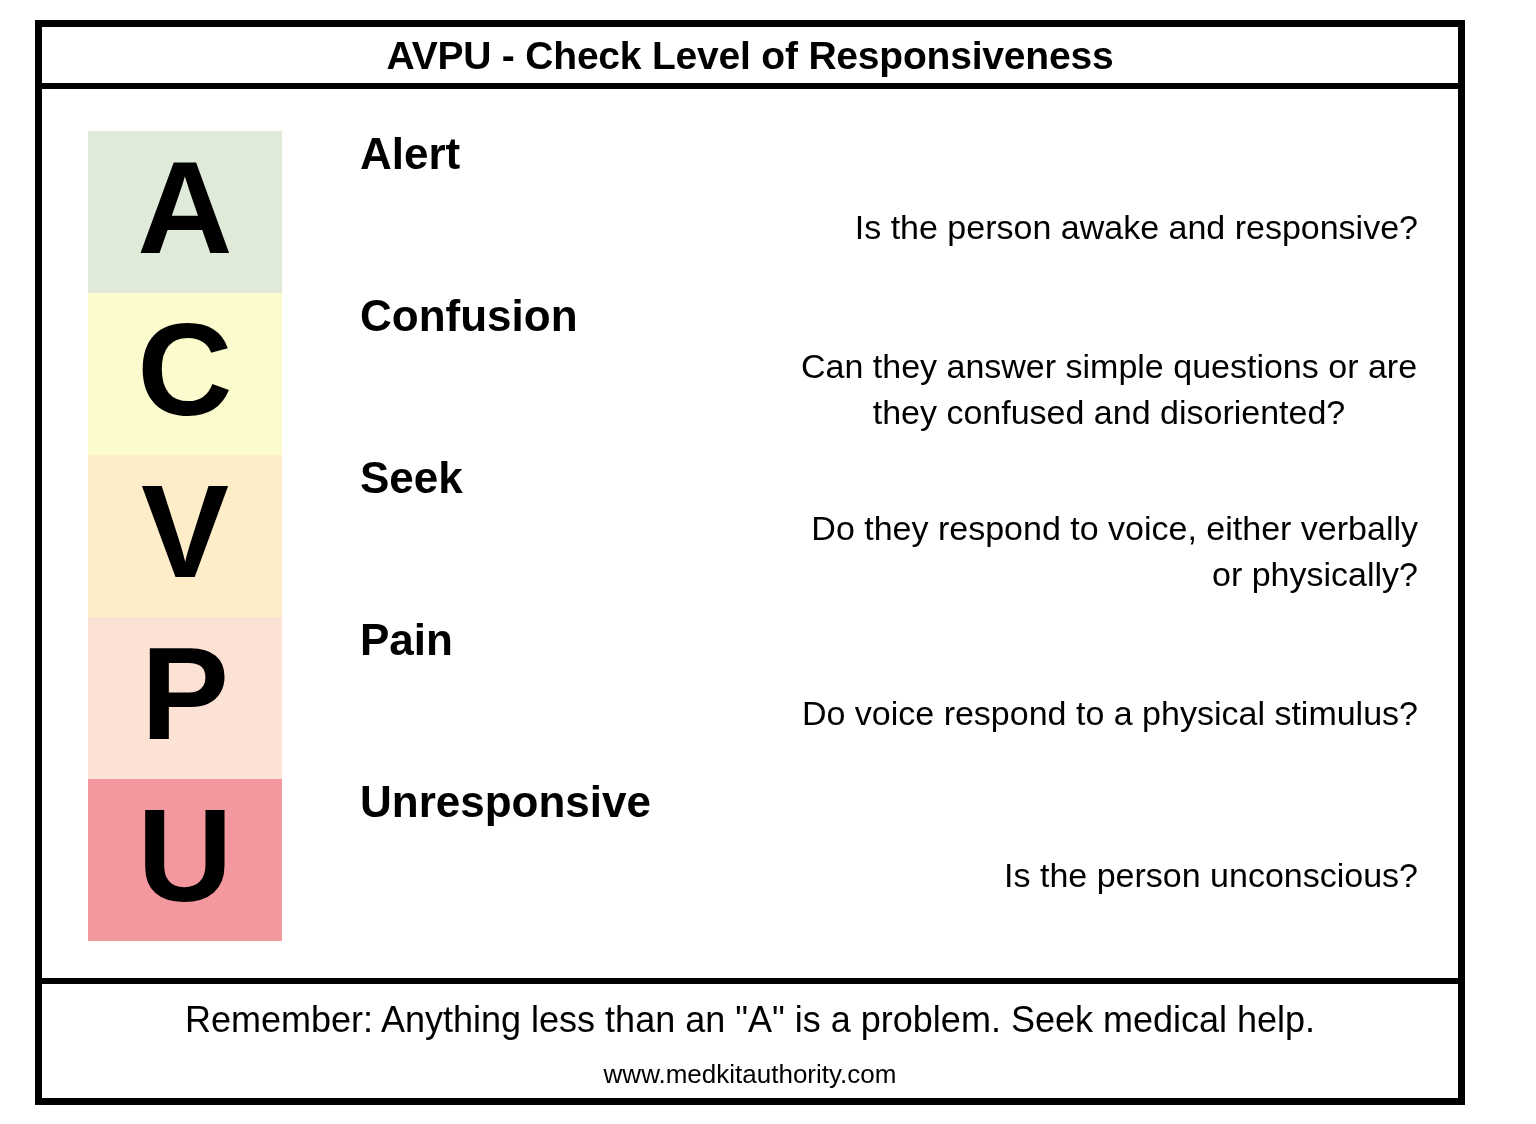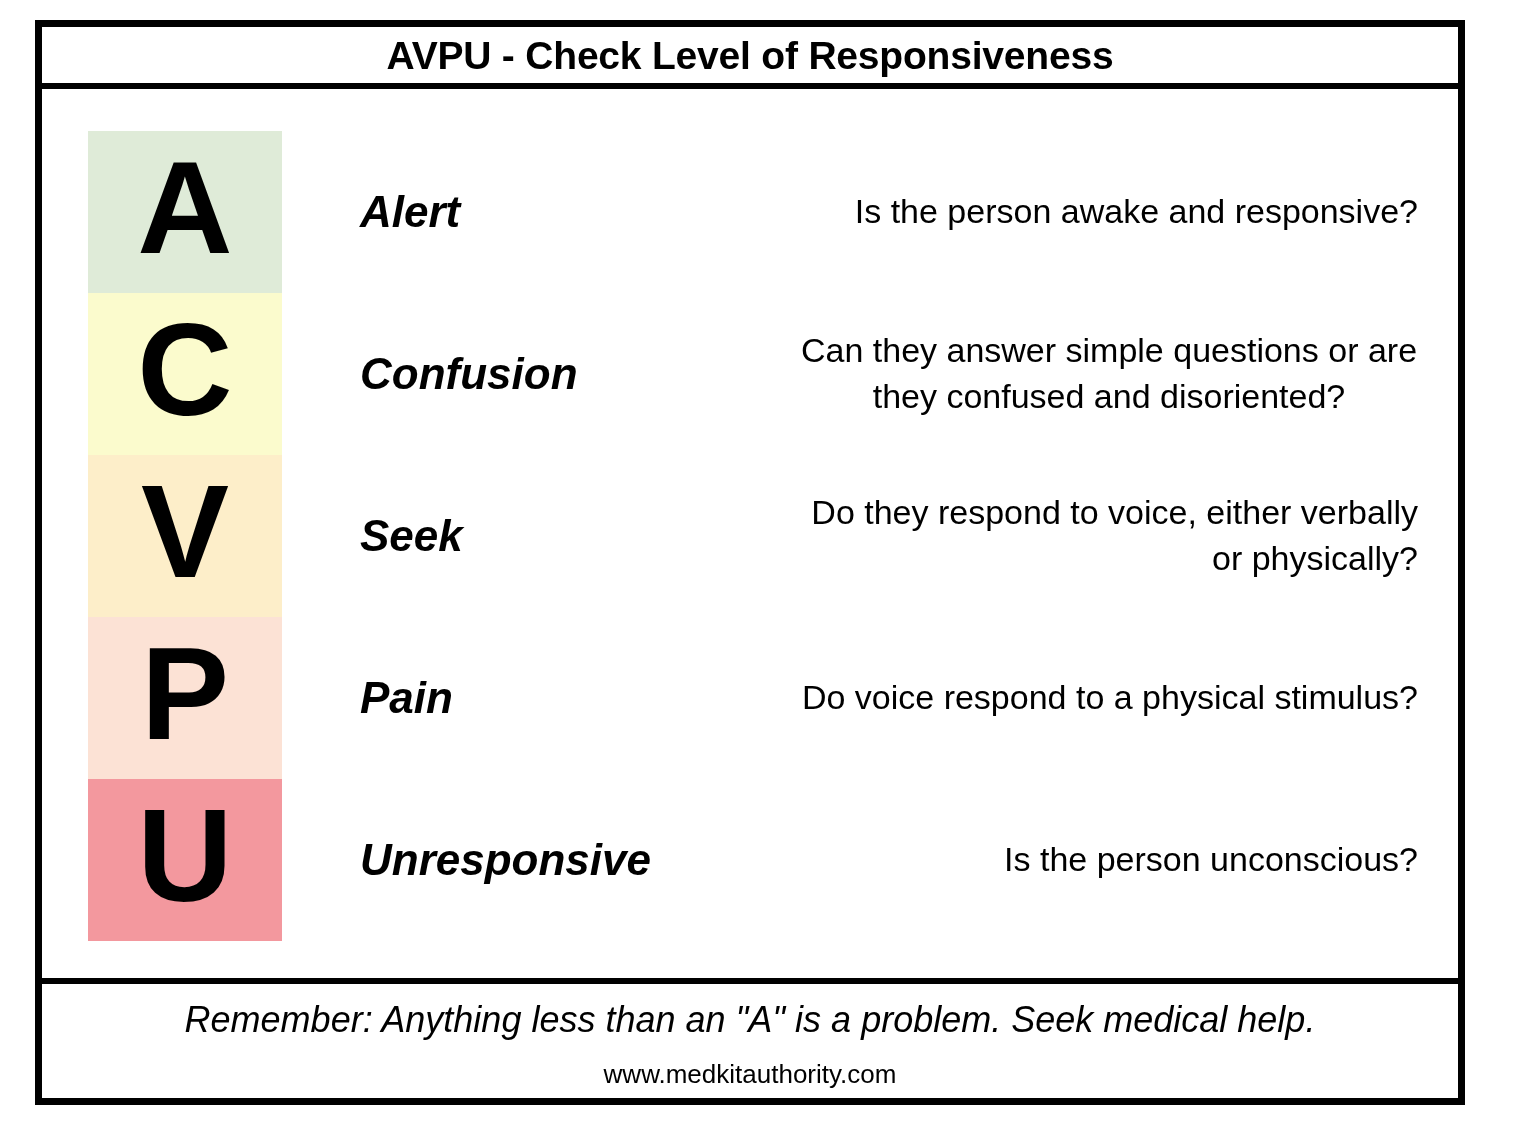--- a/index.html
+++ b/index.html
@@ -93,33 +93,32 @@
     top: -4px;
   }
 
   .label-cell {
     position: absolute;
     left: 272px;
     top: 0;
     width: 400px;
     height: 162px;
     display: flex;
-    align-items: center;
-    font-style: italic;
+    align-items: flex-start;
   }
   .label-text {
     font-size: 44px;
     font-weight: bold;
     line-height: 1.05;
   }
 
   .desc-cell {
     position: absolute;
     left: 700px;
-    top: 0;
+    top: 16px;
     width: 630px;
     height: 162px;
     display: flex;
     align-items: center;
   }
   .desc-text {
     font-size: 34px;
     font-weight: normal;
     line-height: 1.35;
     width: 100%;
@@ -139,21 +138,20 @@
     flex-direction: column;
     align-items: center;
     justify-content: center;
   }
   .footer-note {
     font-size: 36px;
     font-weight: normal;
     line-height: 1.1;
     white-space: nowrap;
     margin-bottom: 20px;
-    font-style: italic;
   }
   .footer-url {
     font-size: 26px;
     font-weight: normal;
     line-height: 1.1;
     white-space: nowrap;
   }
 </style>
 </head>
 <body>

